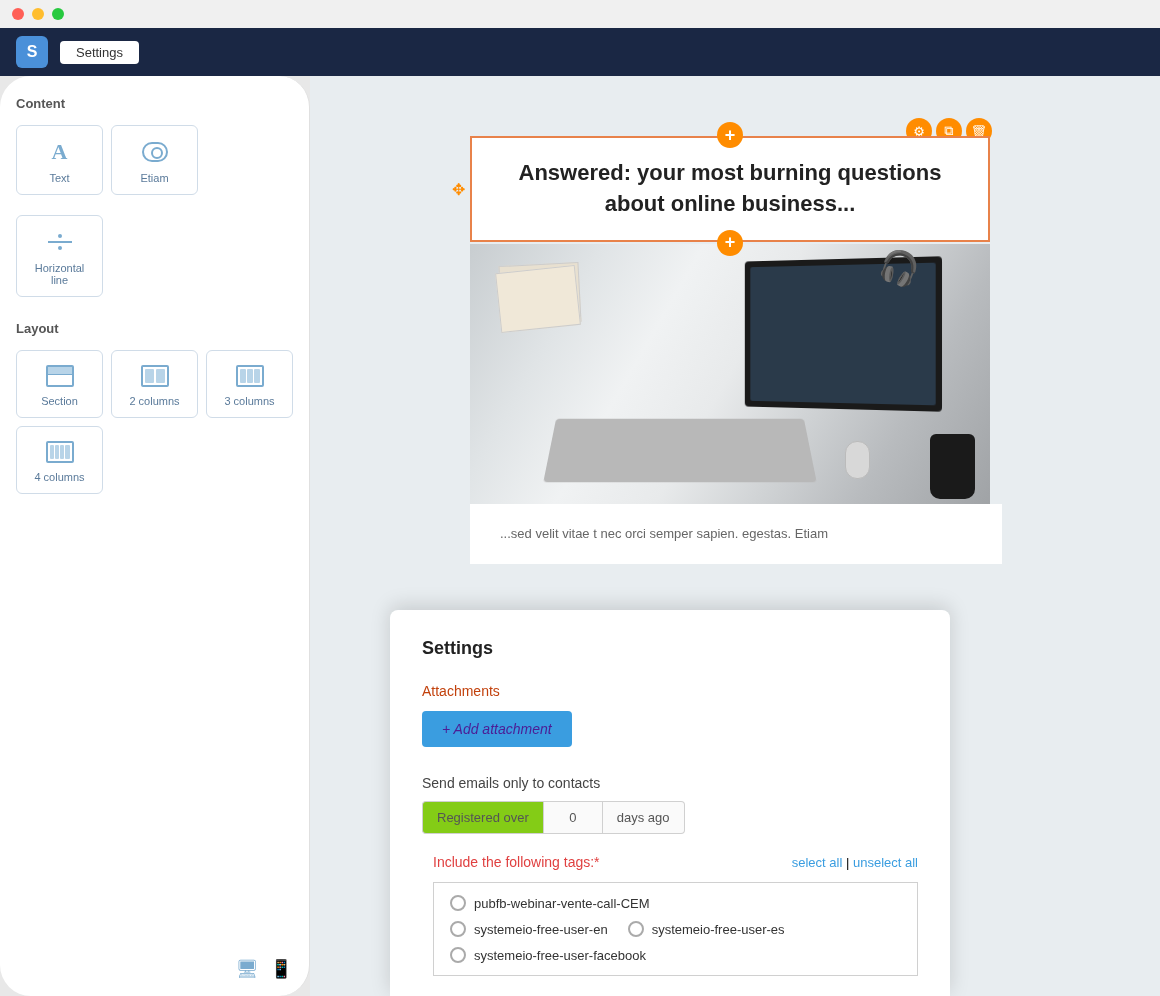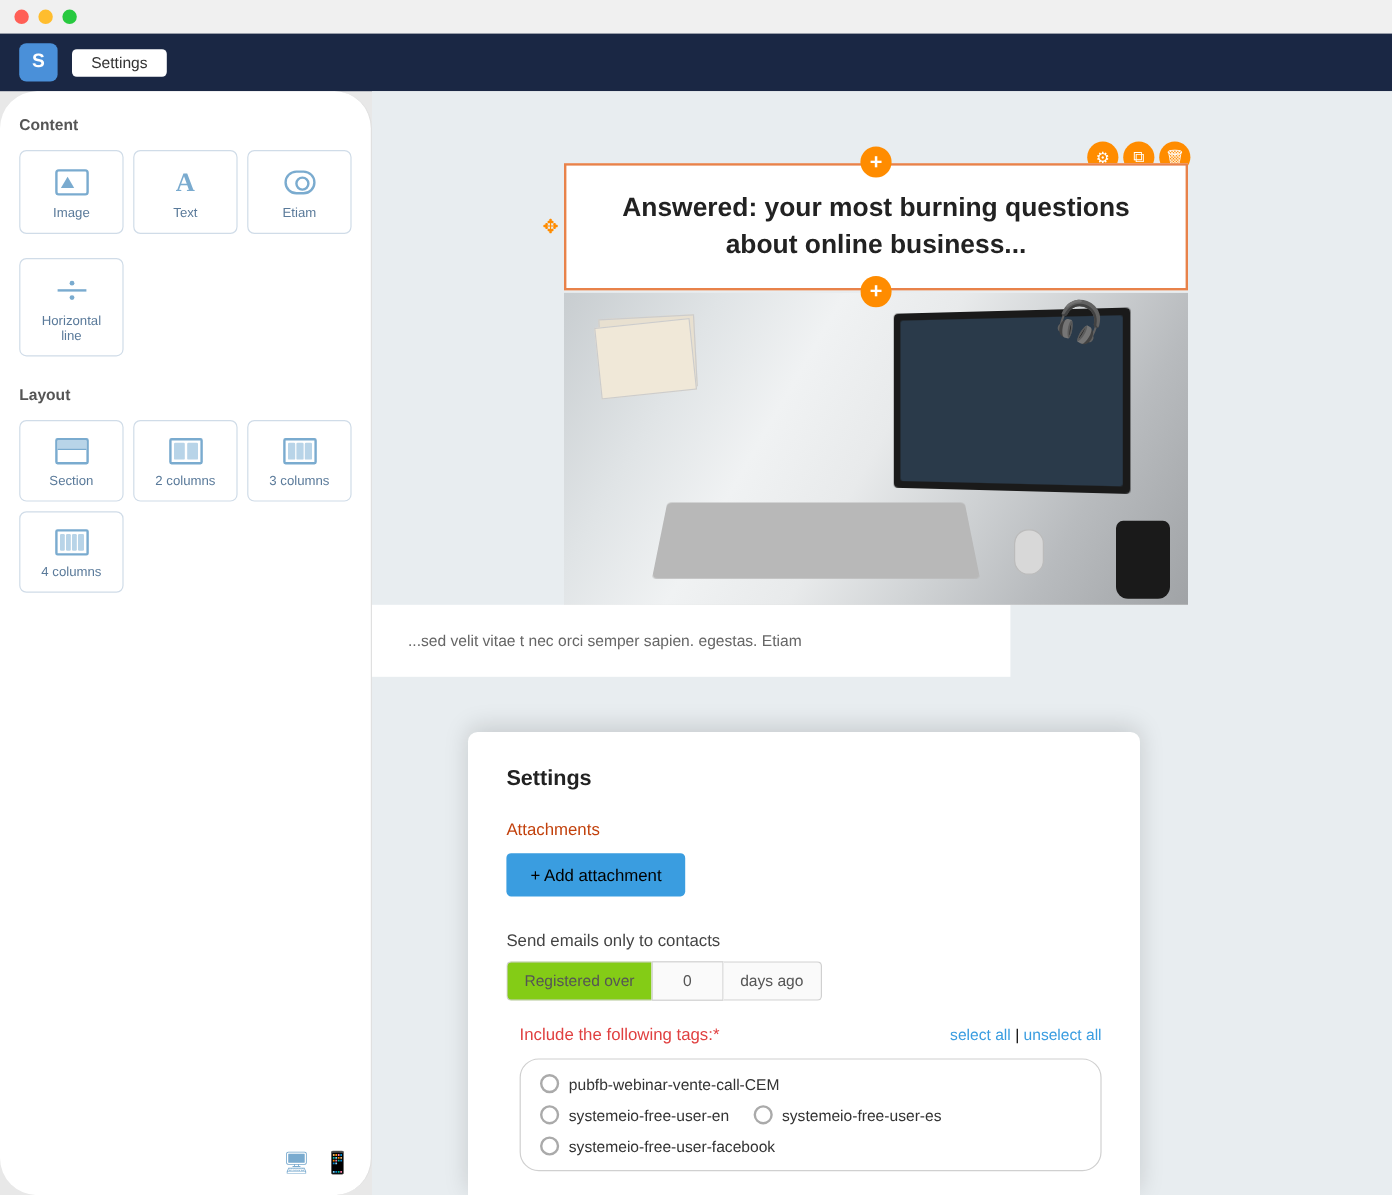--- a/index.html
+++ b/index.html
@@ -336,20 +336,21 @@
     .laptop-bg {
       width: 100%; height: 100%;
       background: linear-gradient(120deg, 
         #c8cdd0 0%, #e0e4e6 20%, #f0f2f3 35%, #e8eaeb 50%,
         #d0d3d5 65%, #b8bbbe 80%, #a0a3a6 100%);
     }
 
     
     .email-text-content {
       width: 532px;
+      margin-left: 160px;
       background: white;
       padding: 20px 30px;
     }
     .email-text-content p {
       font-size: 13px;
       color: #666;
       line-height: 1.6;
     }
 
     
@@ -372,28 +373,29 @@
       color: #222;
       margin-bottom: 24px;
     }
     .settings-section-label {
       font-size: 14px;
       color: #c2410c;
       margin-bottom: 12px;
     }
     .add-attachment-btn {
       background: #3a9de0;
-      color: #000000;
+      color: #4c1d95;
       border: none;
       padding: 10px 20px;
       border-radius: 4px;
       font-size: 14px;
       cursor: pointer;
       display: flex; align-items: center; gap: 6px;
       margin-bottom: 28px;
+      font-style: italic;
     }
     .send-emails-section {
       margin-bottom: 20px;
     }
     .send-emails-label {
       font-size: 14px;
       color: #444;
       margin-bottom: 10px;
     }
     .registered-row {
@@ -449,21 +451,21 @@
     .tags-actions {
       font-size: 13px;
     }
     .tags-actions a {
       color: #3a9de0;
       text-decoration: none;
       cursor: pointer;
     }
     .tags-list {
       border: 1px solid #d0d0d0;
-      border-radius: 16px;
+      border-radius: 0;
       padding: 12px 16px;
       display: flex;
       flex-direction: column;
       gap: 10px;
     }
     .tag-item {
       display: flex;
       align-items: center;
       gap: 8px;
     }
@@ -495,26 +497,20 @@
   <div class="app-logo">S</div>
   <div class="app-header-tab">Settings</div>
 </div>
 
 <div class="main-layout">
 
   <div class="sidebar">
     <div class="sidebar-section-title">Content</div>
 
     <div class="content-grid">
-      <div class="content-item">
-        <div class="icon-shape">
-          <div class="icon-image"></div>
-        </div>
-        <span class="item-label">Image</span>
-      </div>
       <div class="content-item">
         <div class="icon-shape">
           <span class="icon-text">A</span>
         </div>
         <span class="item-label">Text</span>
       </div>
       <div class="content-item">
         <div class="icon-shape">
           <div class="icon-button"></div>
         </div>

